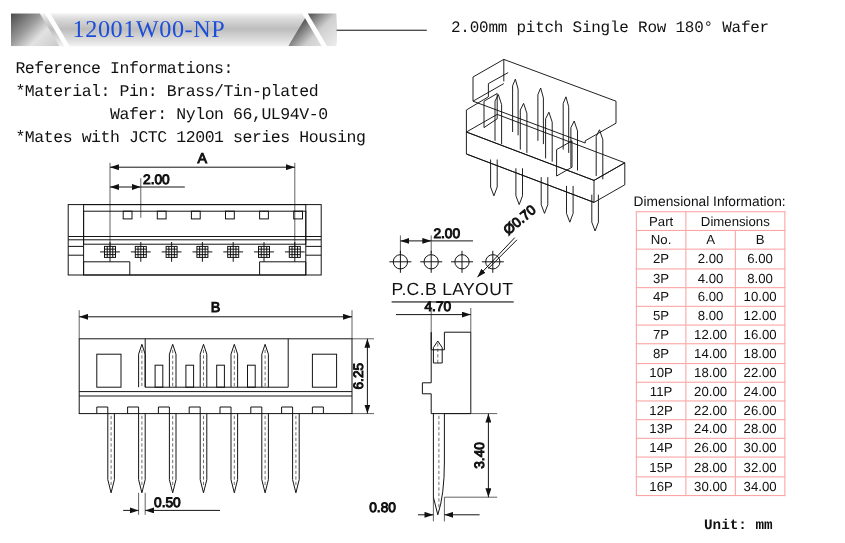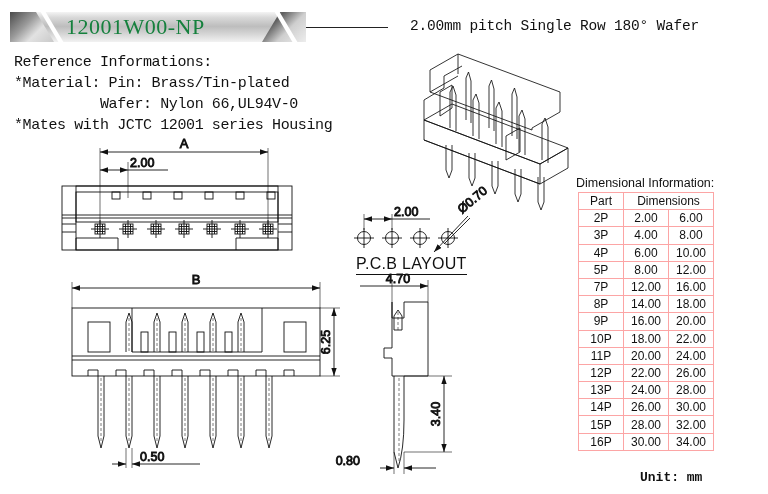--- a/index.html
+++ b/index.html
@@ -16,21 +16,21 @@
       clip-path:polygon(0 0,26px 0,44px 30px,0 30px);}
   #ribbon .slashL{position:absolute;left:22px;top:-1px;width:32px;height:32px;
       background:linear-gradient(135deg,#ffffff 0%,#ffffff 100%);
       clip-path:polygon(8px 0,13px 0,32px 32px,27px 32px);}
   #ribbon .foldR{position:absolute;right:0;top:0;width:44px;height:30px;
       background:linear-gradient(135deg,#8e8e8e 0%,#5e5e5e 30%,#cfcfcf 60%,#ededed 100%);
       clip-path:polygon(18px 0,44px 0,44px 30px,0 30px);}
   #ribbon .slashR{position:absolute;right:8px;top:-1px;width:32px;height:32px;
       background:#ffffff;clip-path:polygon(8px 0,13px 0,32px 32px,27px 32px);}
   #ribbon .pn{position:absolute;left:56px;top:2px;font-size:22px;letter-spacing:.5px;
-      color:#15803d;white-space:nowrap;}
+      color:#1d4ed8;white-space:nowrap;}
   #ribbonline{position:absolute;left:306px;top:27px;width:82px;height:0;
       border-top:1px solid #222;}
 
   
   #subtitle{position:absolute;left:410px;top:18px;font-size:14.5px;white-space:nowrap;
       font-family:"Liberation Mono", monospace;letter-spacing:-.2px;}
 
   
   #refblock{position:absolute;left:14px;top:52px;font-size:15px;line-height:21px;
       font-family:"Liberation Mono", monospace;letter-spacing:-.4px;white-space:pre;}
@@ -78,20 +78,25 @@
 *Mates with JCTC 12001 series Housing</div>
 
 <div id="dimtitle">Dimensional  Information:</div>
 
 <table class="dim">
   <thead>
     <tr>
       <th class="cpart">Part</th>
       <th class="cA" colspan="2">Dimensions</th>
     </tr>
+    <tr>
+      <th class="cpart">No.</th>
+      <th class="cA">A</th>
+      <th class="cB">B</th>
+    </tr>
   </thead>
   <tbody id="dim-rows">
       <tr>
         <td class="cpart">2P</td>
         <td class="cA">2.00</td>
         <td class="cB">6.00</td>
       </tr>
       <tr>
         <td class="cpart">3P</td>
         <td class="cA">4.00</td>
@@ -109,25 +114,20 @@
       </tr>
       <tr>
         <td class="cpart">7P</td>
         <td class="cA">12.00</td>
         <td class="cB">16.00</td>
       </tr>
       <tr>
         <td class="cpart">8P</td>
         <td class="cA">14.00</td>
         <td class="cB">18.00</td>
-      </tr>
-      <tr>
-        <td class="cpart">9P</td>
-        <td class="cA">16.00</td>
-        <td class="cB">20.00</td>
       </tr>
       <tr>
         <td class="cpart">10P</td>
         <td class="cA">18.00</td>
         <td class="cB">22.00</td>
       </tr>
       <tr>
         <td class="cpart">11P</td>
         <td class="cA">20.00</td>
         <td class="cB">24.00</td>

